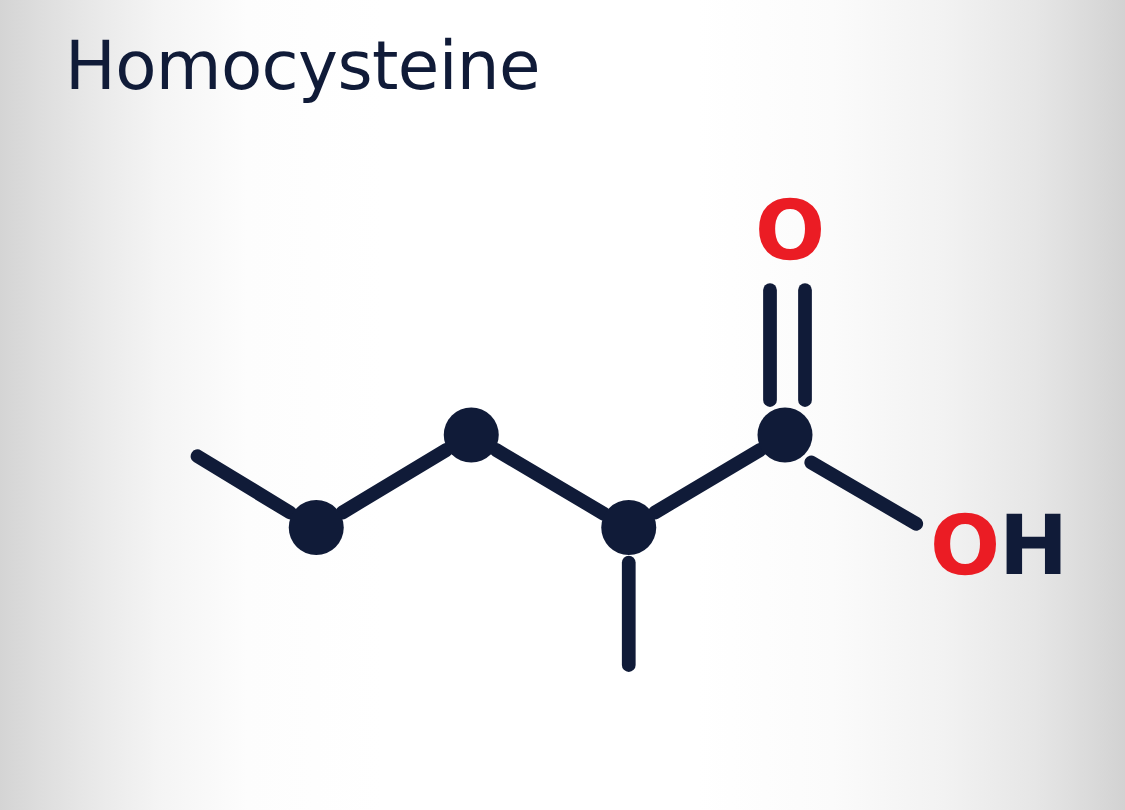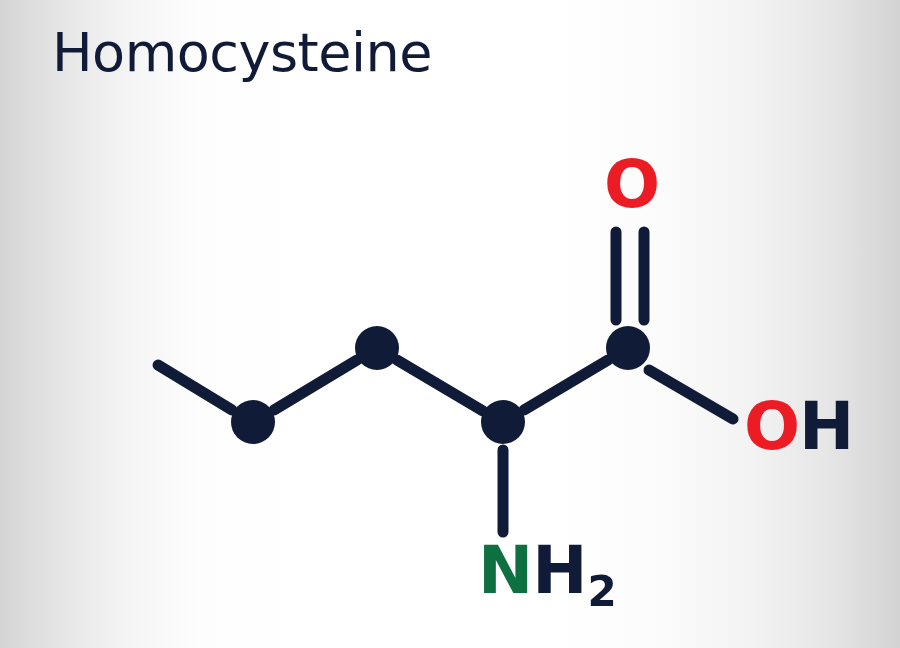--- a/index.html
+++ b/index.html
@@ -66,21 +66,21 @@
     font-size: 66px;
     letter-spacing: -1px;
   }
   .lbl-o-top {
     left: 604px;
     top: 152px;
     font-size: 66px;
   }
   .lbl-oh {
     left: 744px;
-    top: 394px;
+    top: 404px;
     font-size: 66px;
     letter-spacing: -1px;
   }
   .lbl-nh2 {
     left: 478px;
     top: 538px;
     font-size: 66px;
     letter-spacing: -1px;
   }
   .sub {
@@ -132,17 +132,14 @@
 
 
   <div class="atom-label lbl-o-top">
     <span class="c-oxygen">O</span>
   </div>
 
   <div class="atom-label lbl-oh">
     <span class="c-oxygen">O</span><span class="c-navy">H</span>
   </div>
 
-  <div class="atom-label lbl-nh2">
-    <span class="c-nitro">N</span><span class="c-navy">H</span><span class="c-navy sub">2</span>
-  </div>
 
 </div>
 
 </body></html>

